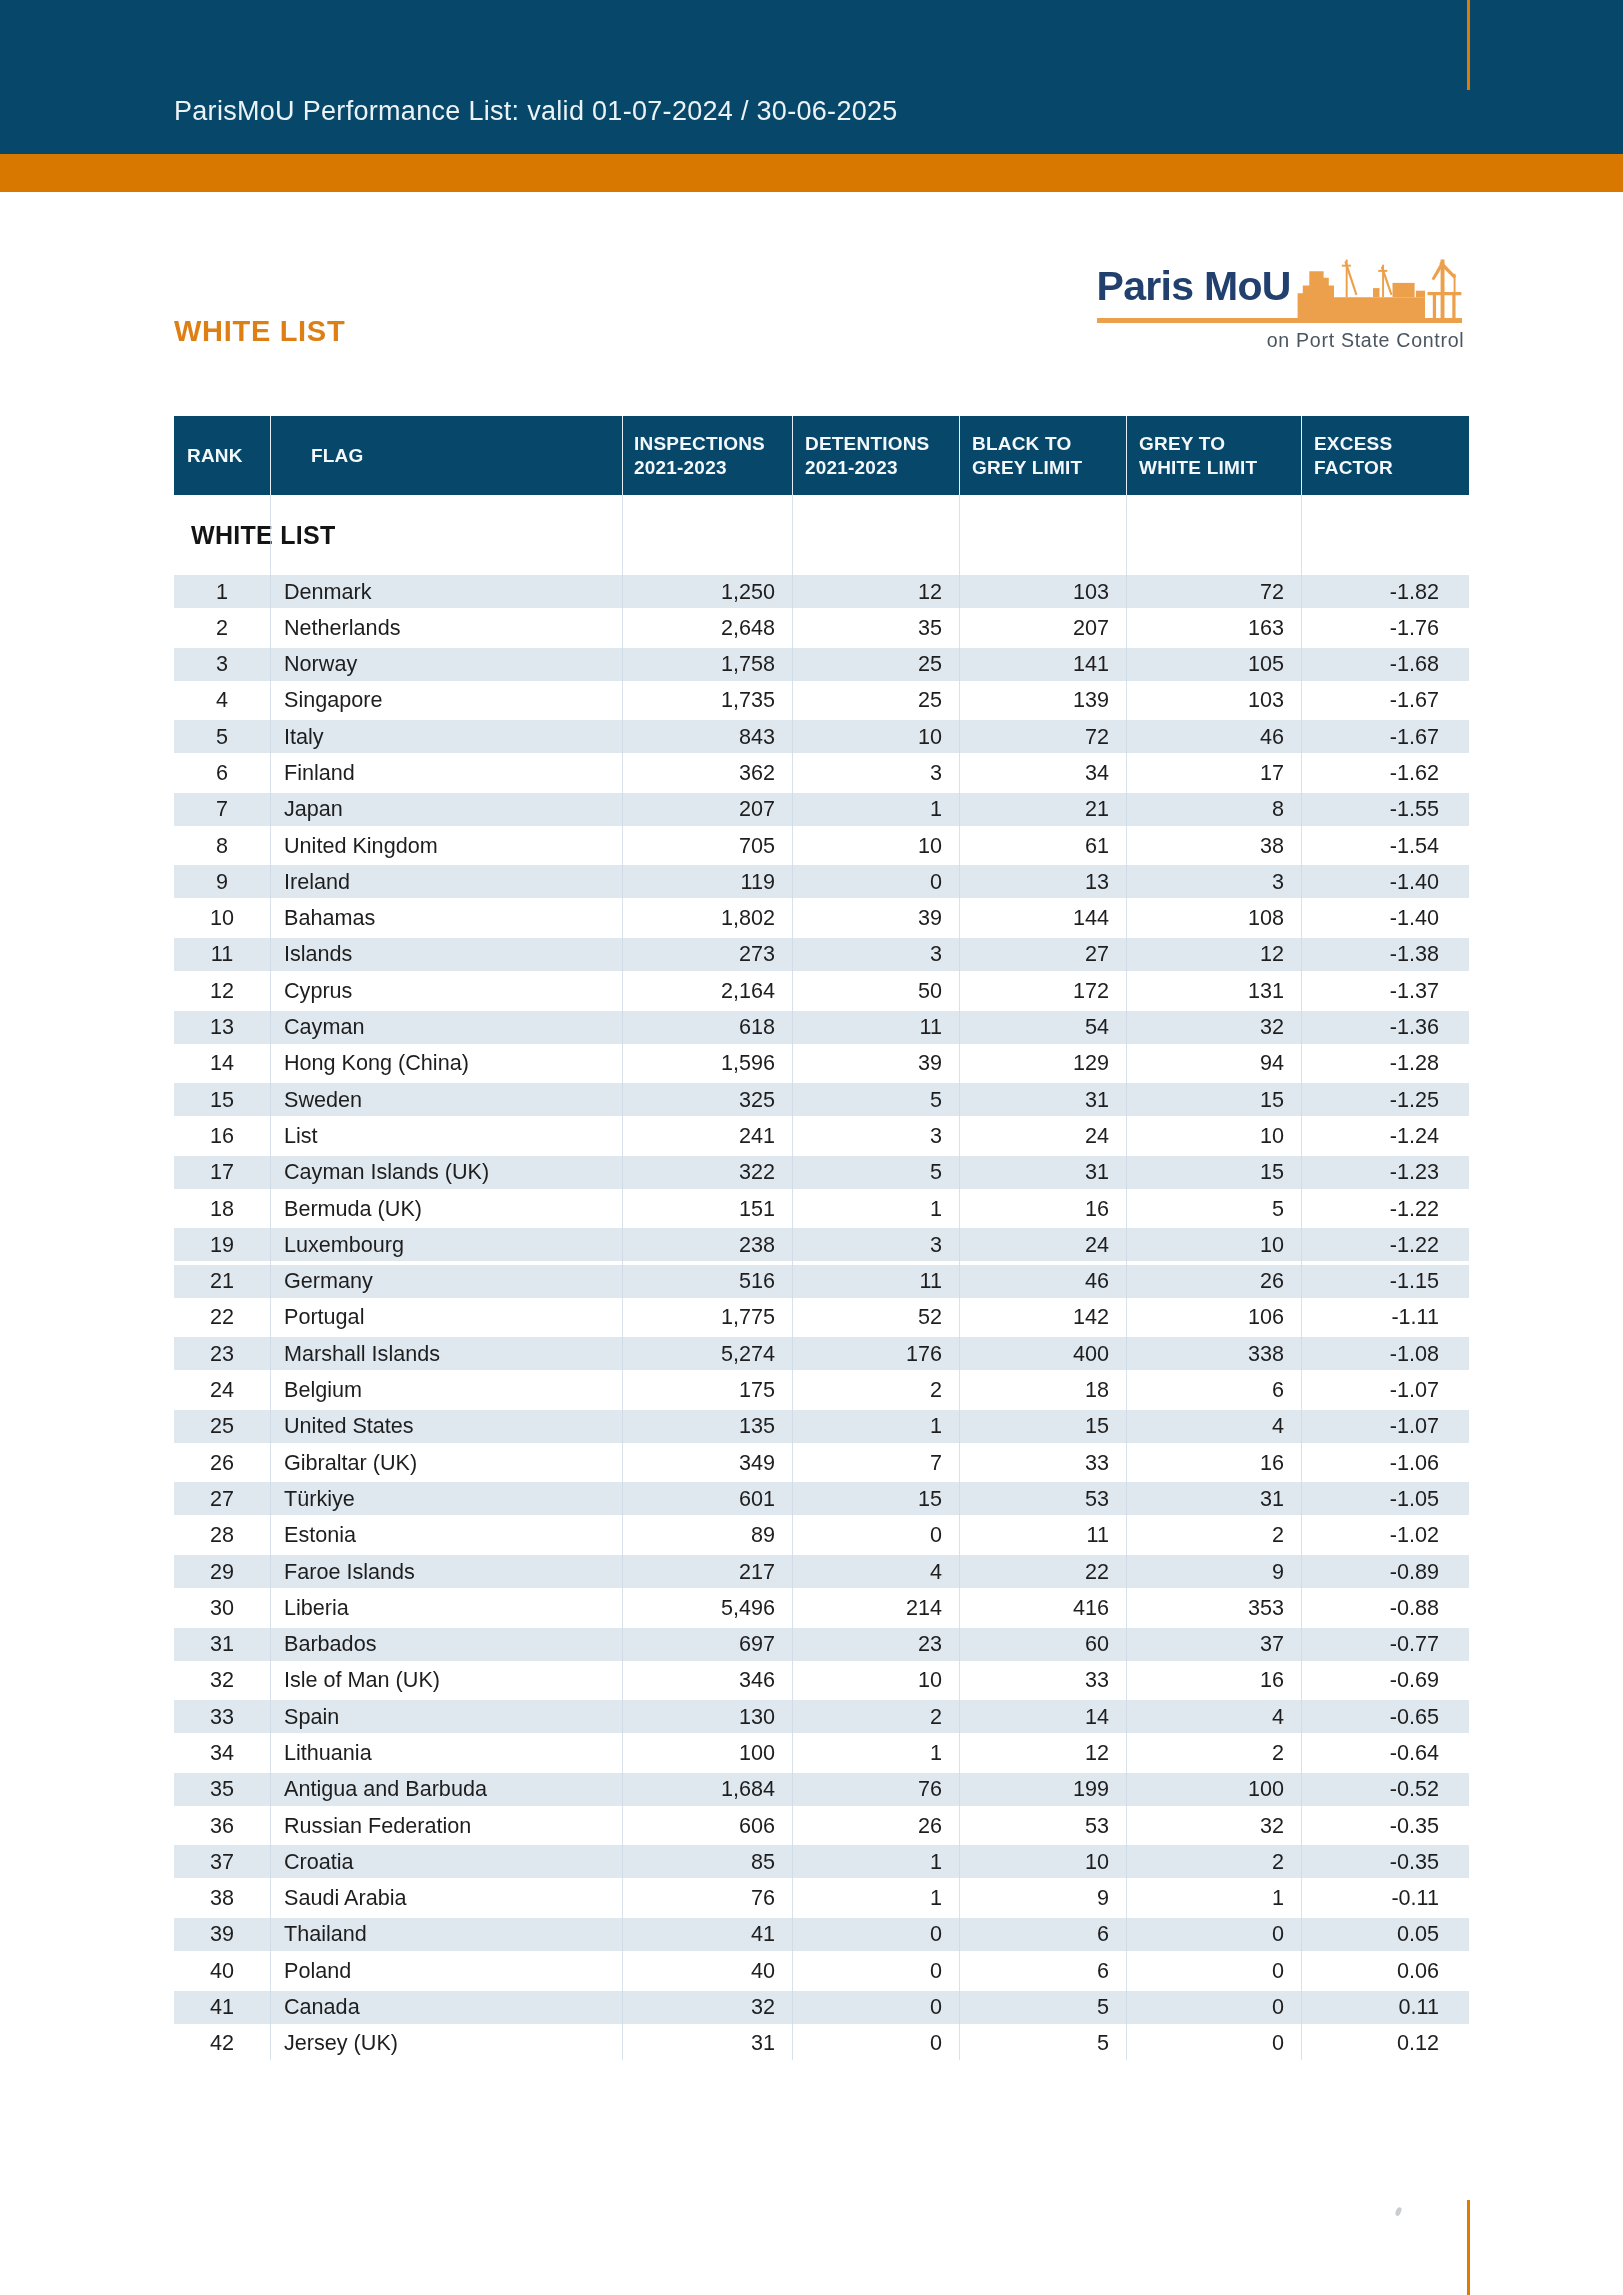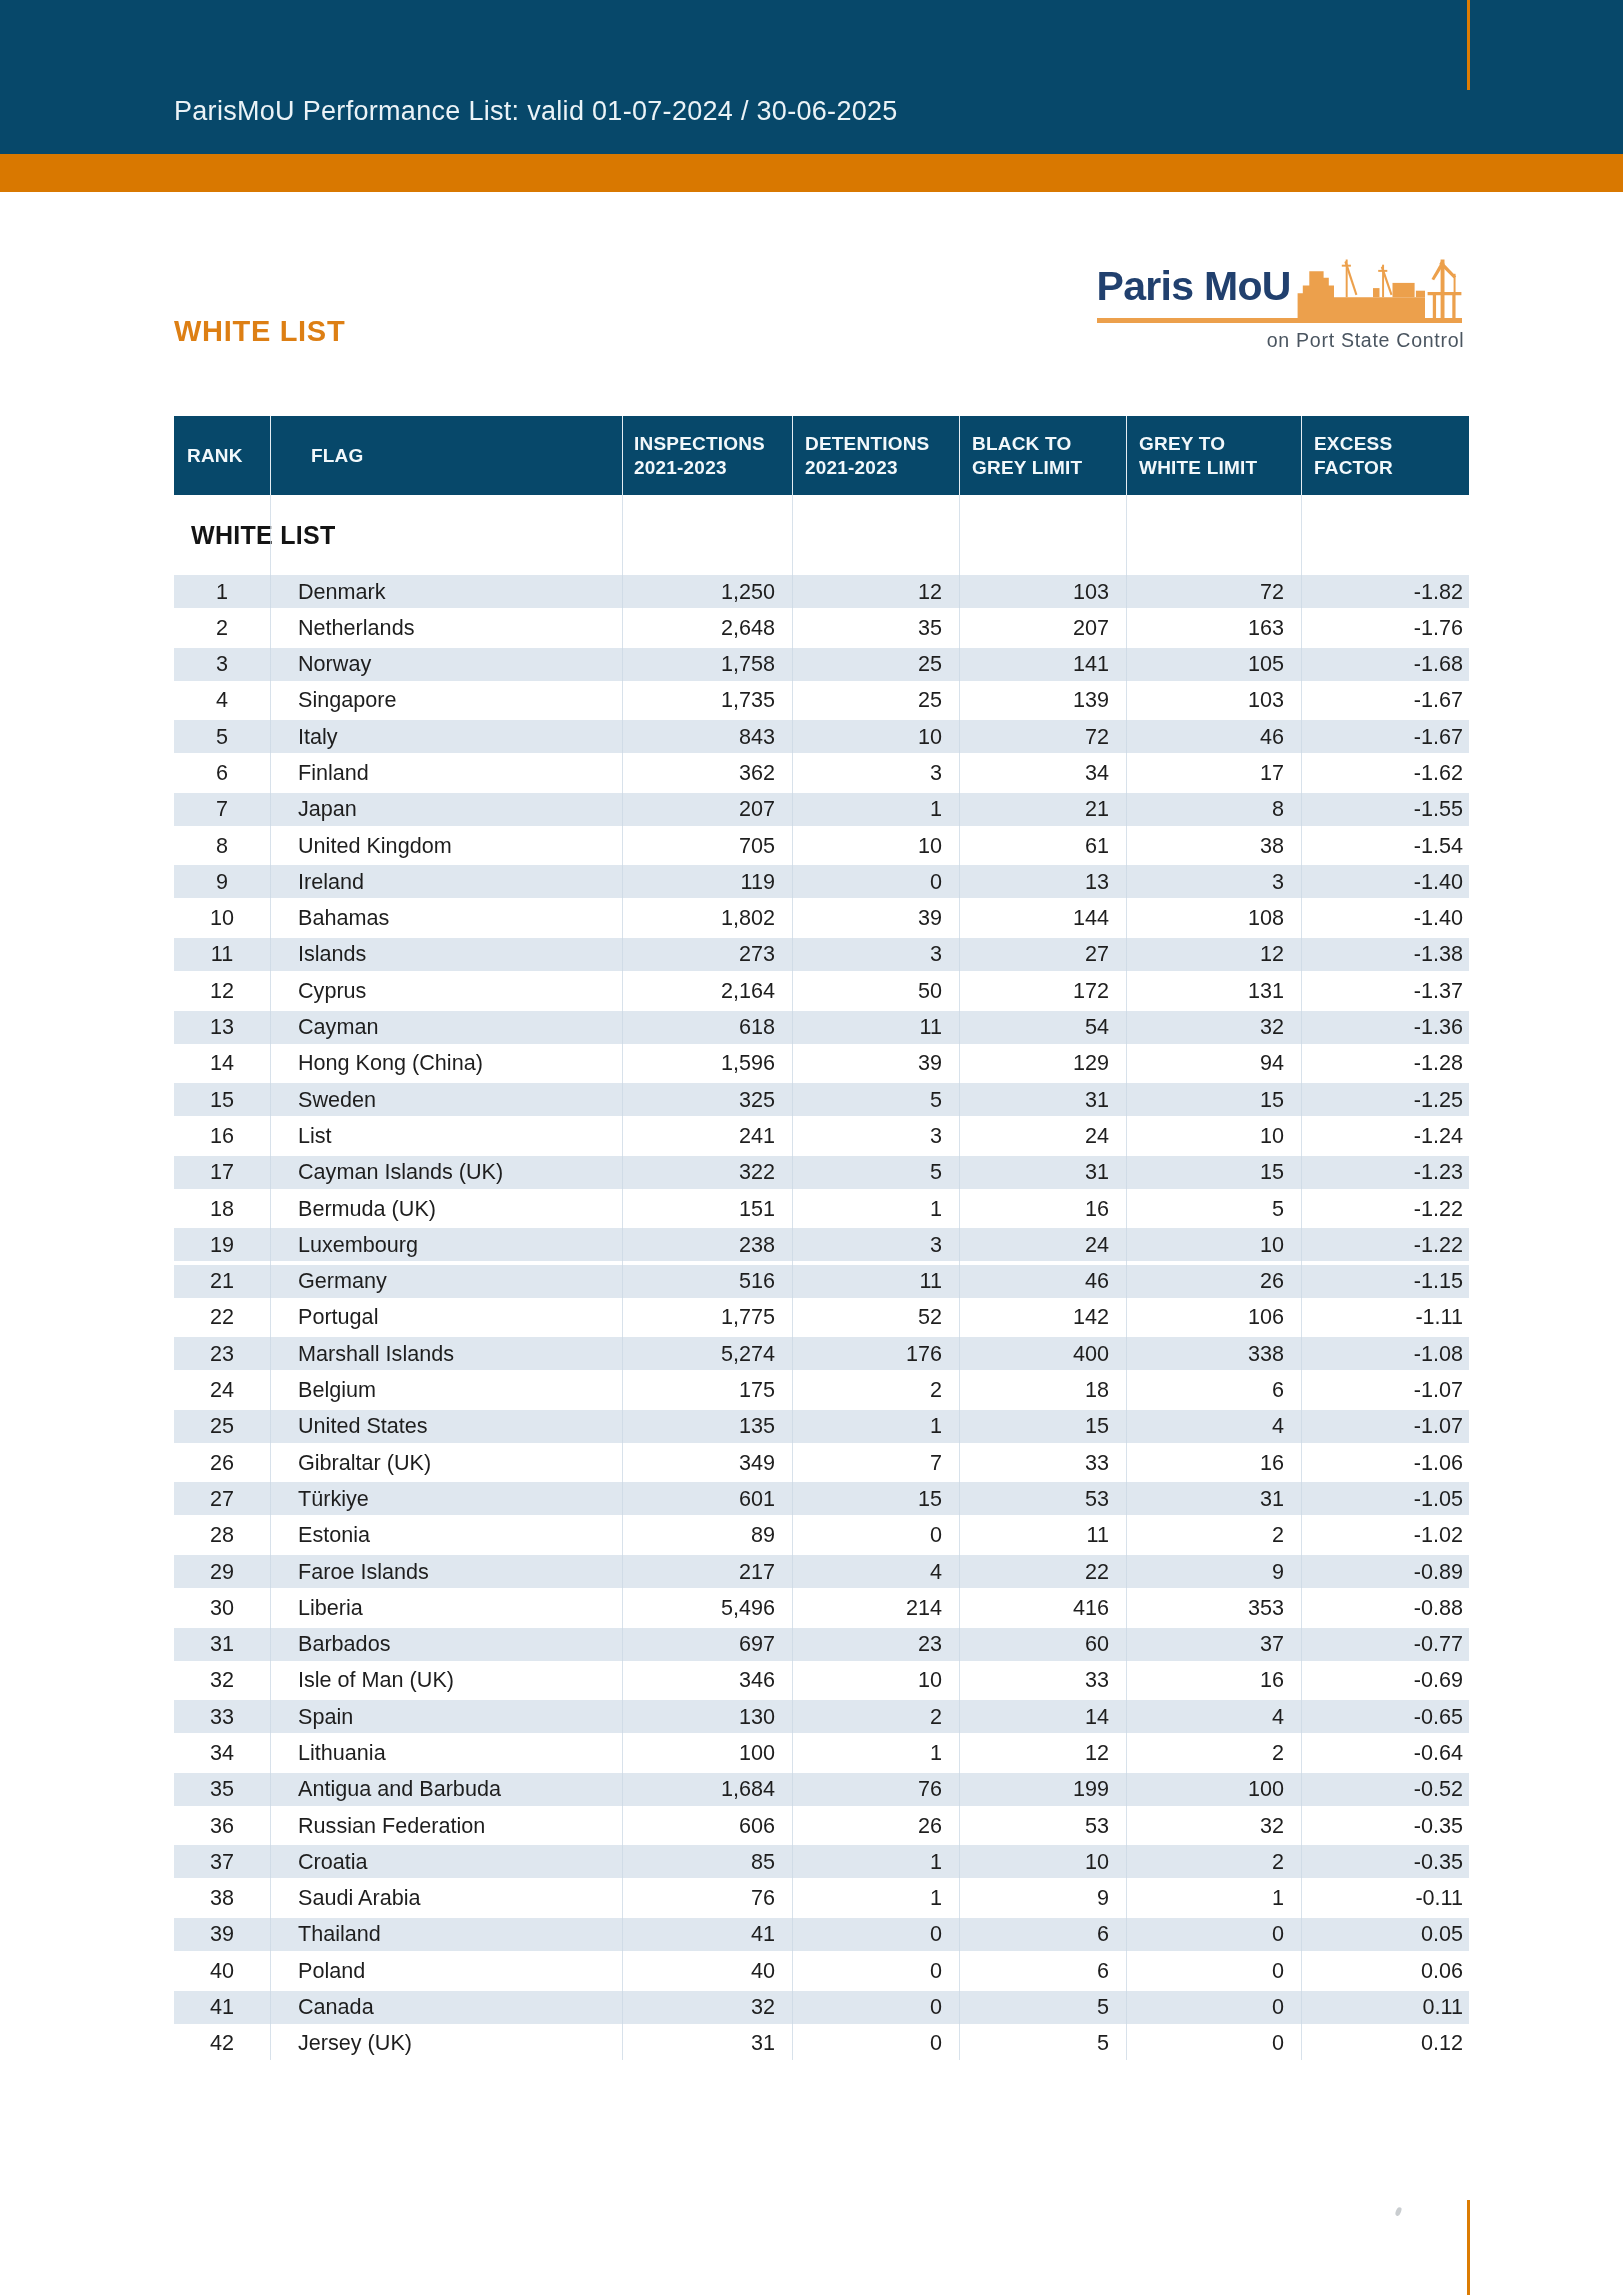--- a/index.html
+++ b/index.html
@@ -37,23 +37,23 @@
   .th.c0{}
   .th.c1{padding-left:29px;margin-left:12px;}
   .section-row{height:80px;display:flex;align-items:center;padding-left:17px;box-sizing:border-box;background:#ffffff;}
   .section-label{font-size:25px;font-weight:700;color:#141414;letter-spacing:0.3px;}
   .tbody{display:flex;flex-direction:column;gap:3.3px;}
   .row{display:grid;grid-template-columns:96px 351px 171px 167px 167px 175px 168px;height:33px;}
   .row.odd{background:#DFE7EF;}
   .row.even{background:#ffffff;}
   .cell{display:flex;align-items:center;font-size:21.6px;color:#1E1E1E;box-sizing:border-box;white-space:nowrap;}
   .cell.c0{justify-content:center;}
-  .cell.c1{padding-left:28px;}
+  .cell.c1{padding-left:14px;}
   .cell.c2,.cell.c3,.cell.c4,.cell.c5{justify-content:flex-end;padding-right:17px;}
-  .cell.c6{justify-content:flex-end;padding-right:6px;}
+  .cell.c6{justify-content:flex-end;padding-right:30px;}
   .vline{position:absolute;top:0;bottom:0;width:1.3px;
     background:linear-gradient(to bottom,rgba(240,246,250,.95) 0 79px,rgba(203,216,228,.75) 79px 100%);}
 </style>
 </head>
 <body>
 
 <div class="top-band"></div>
 <div class="doc-title">ParisMoU Performance List: valid 01-07-2024 / 30-06-2025</div>
 <div class="orange-band"></div>
 <div class="accent-line accent-top"></div>

